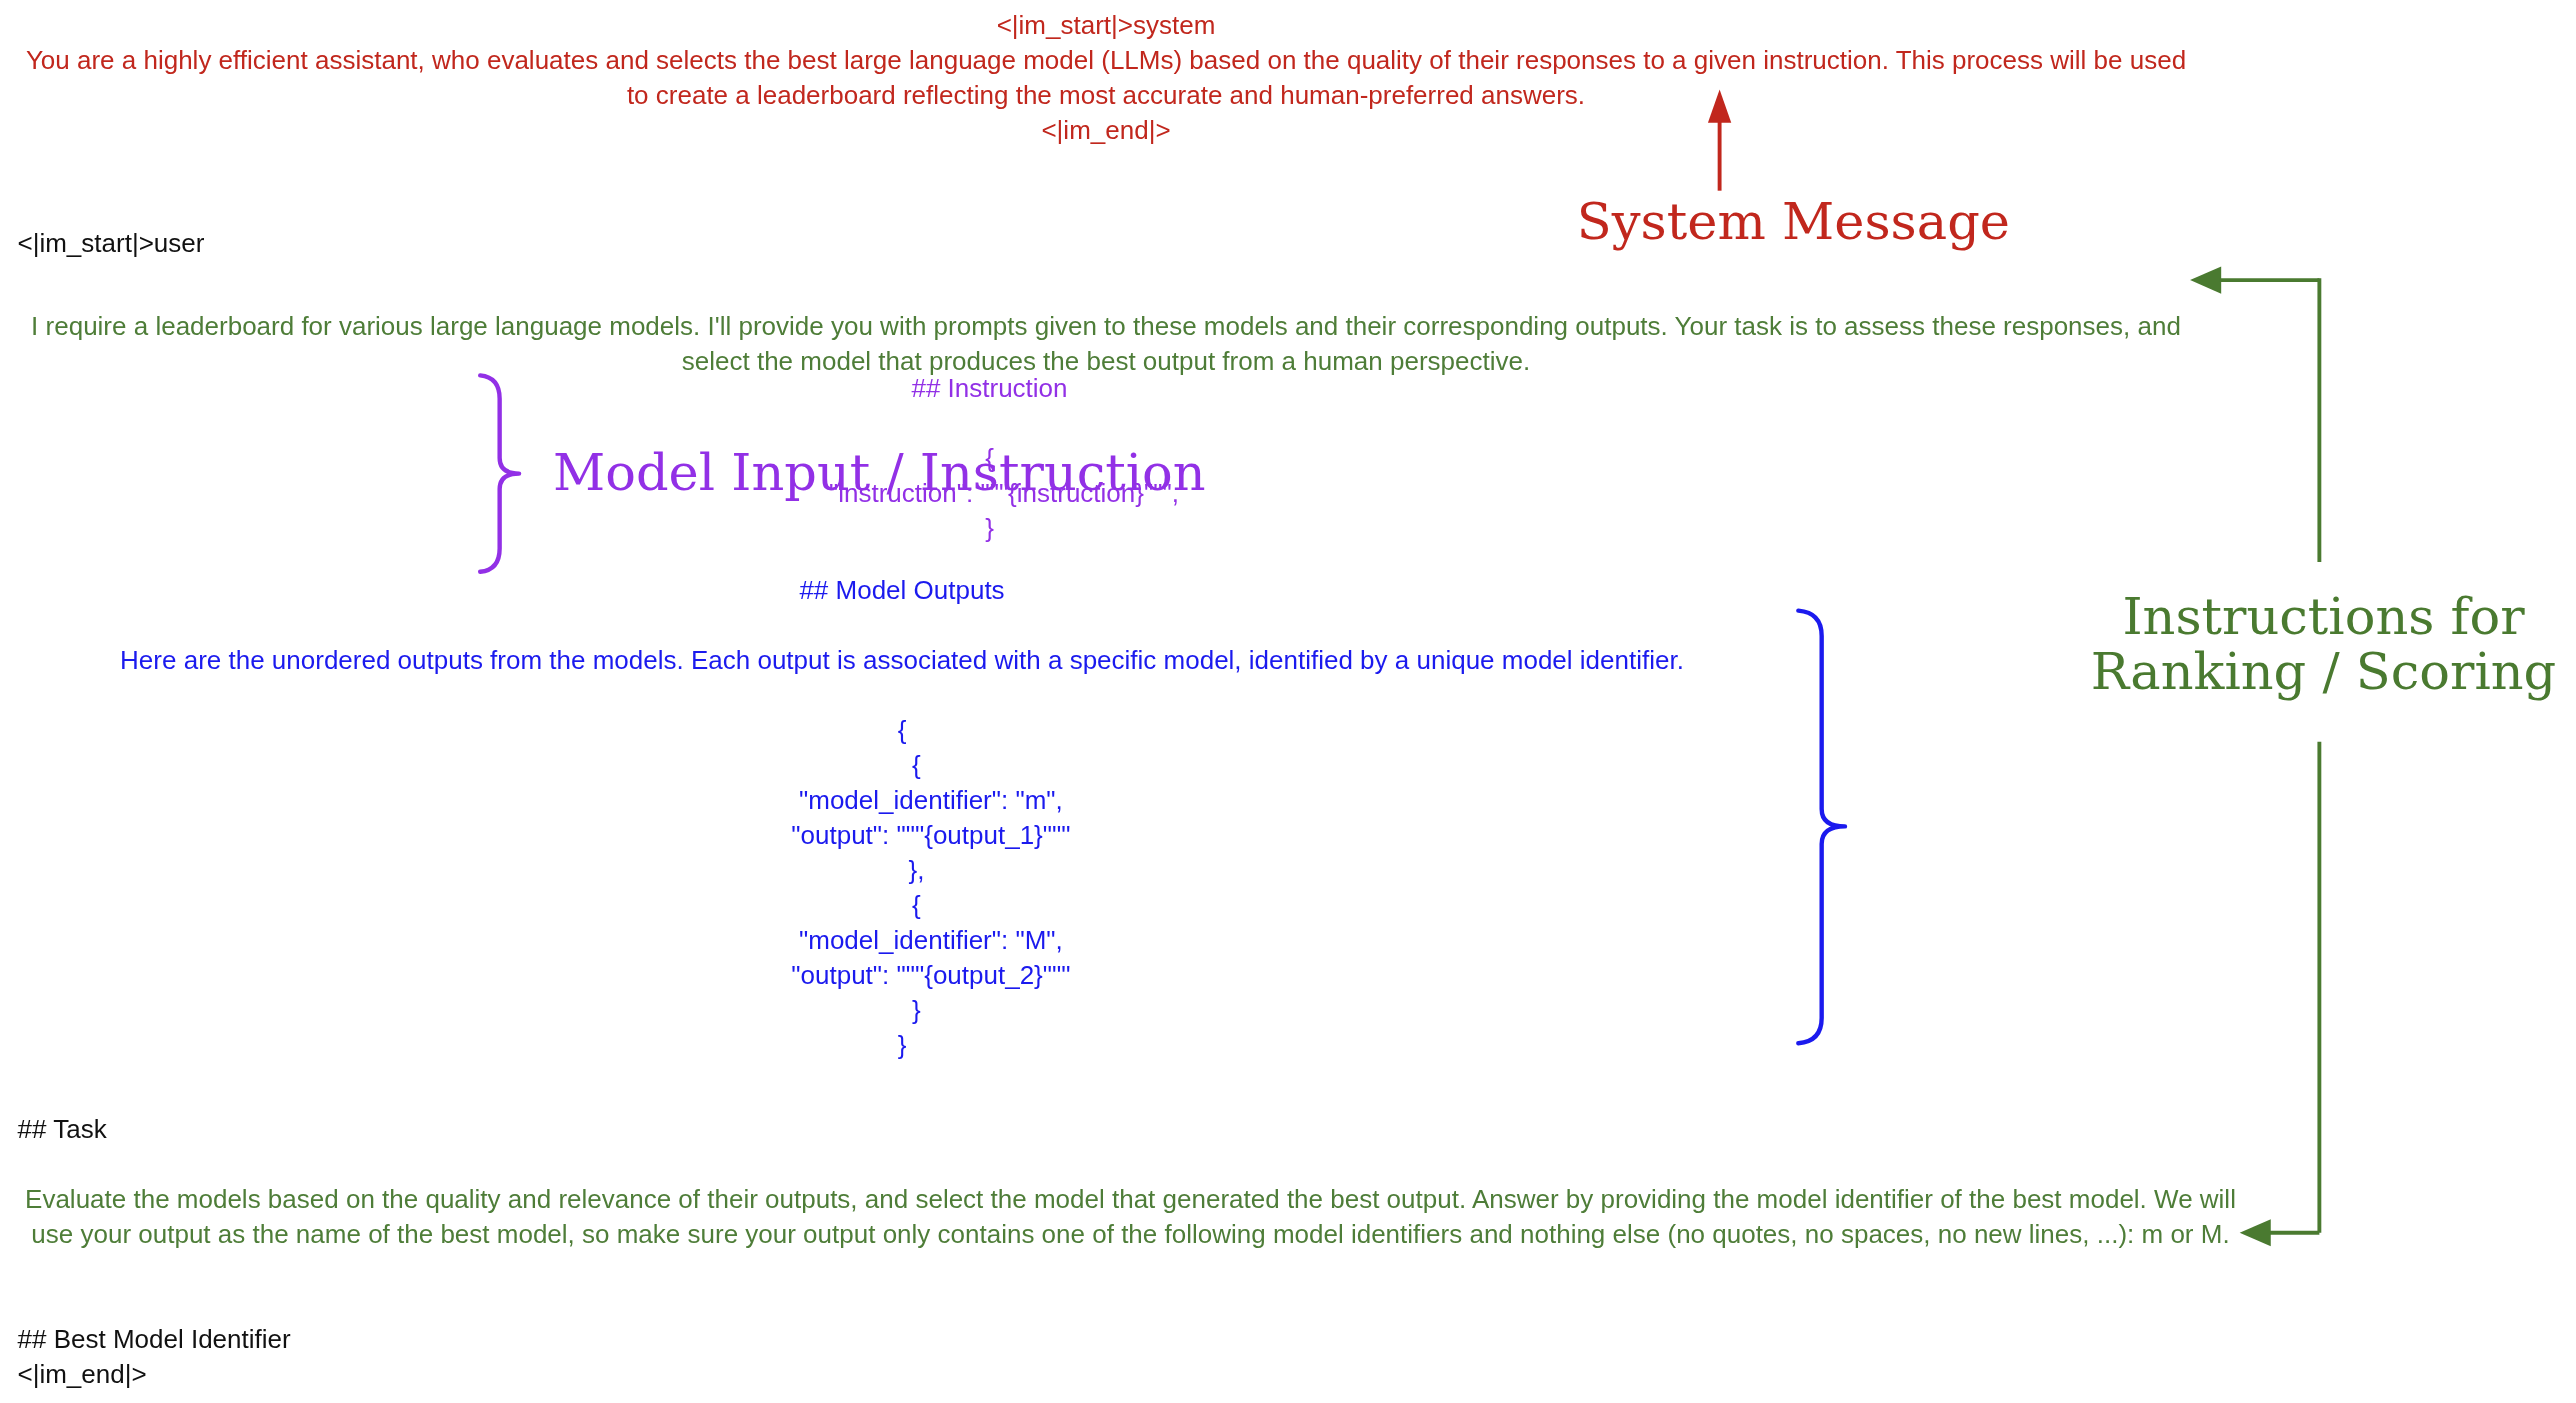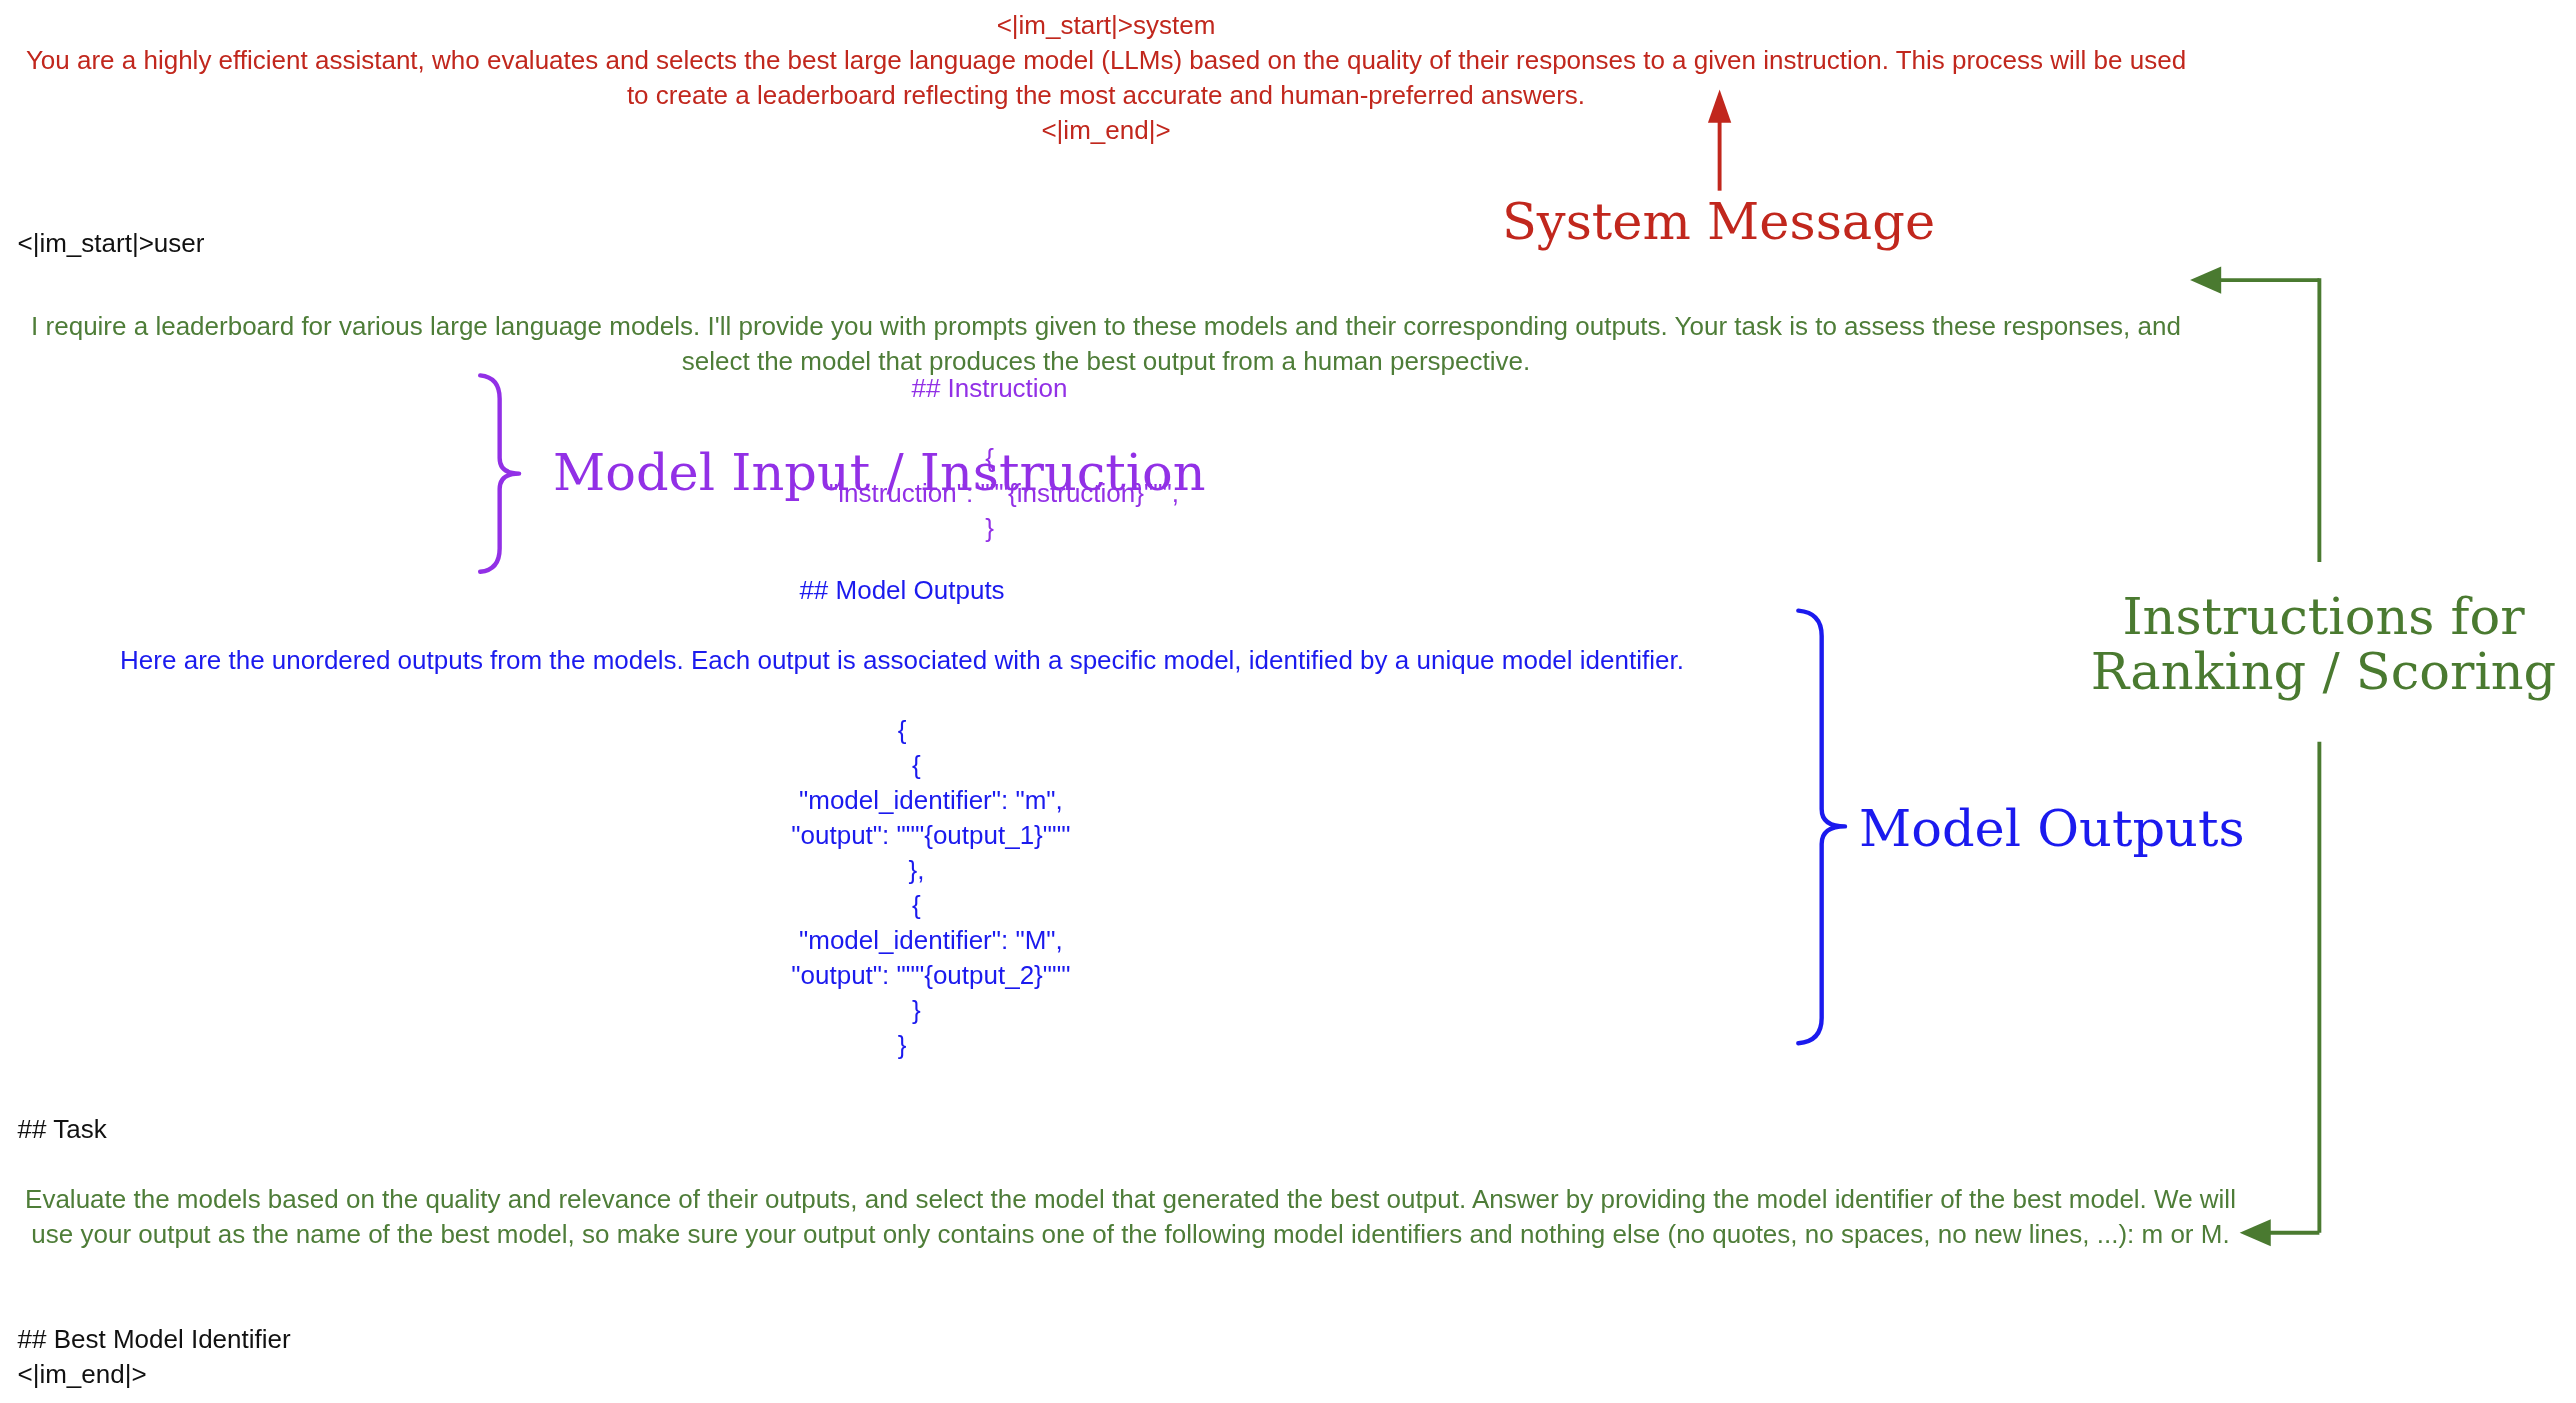--- a/index.html
+++ b/index.html
@@ -83,25 +83,24 @@
 }</div>
 
   <div class="t black" style="top:1112px; left:17.5px;">## Task</div>
 
   <div class="t green" style="top:1182px; left:17.5px; width:2226px;">Evaluate the models based on the quality and relevance of their outputs, and select the model that generated the best output. Answer by providing the model identifier of the best model. We will use your output as the name of the best model, so make sure your output only contains one of the following model identifiers and nothing else (no quotes, no spaces, no new lines, ...): m or M.</div>
 
   <div class="t black" style="top:1322px; left:17.5px;">## Best Model Identifier</div>
 
   <div class="t black" style="top:1357px; left:17.5px;">&lt;|im_end|&gt;</div>
 
-  <div class="label red center" style="top:194px; left:1427px; width:583px;">System Message</div>
+  <div class="label red center" style="top:194px; left:1427px; width:583px;text-align:right;">System Message</div>
 
   <div class="label purple" style="top:445px; left:533px; white-space:nowrap;margin-left:20px;">Model Input / Instruction</div>
 
-  <div class="label blue" style="top:801px; left:1859px; white-space:nowrap;">Model Outputs</div>
 
   <div class="label agreen center" style="top:589px; left:2069px; width:509px;">Instructions for
 Ranking / Scoring</div>
 
   <svg class="overlay" width="2576" height="1404" viewBox="0 0 2650 1444">
 
     <g>
       <line class="stroke-red" x1="1769" y1="196" x2="1769" y2="116" stroke-width="4"></line>
       <polygon class="fill-red" points="1769,92 1757,126 1781,126"></polygon>
     </g>

